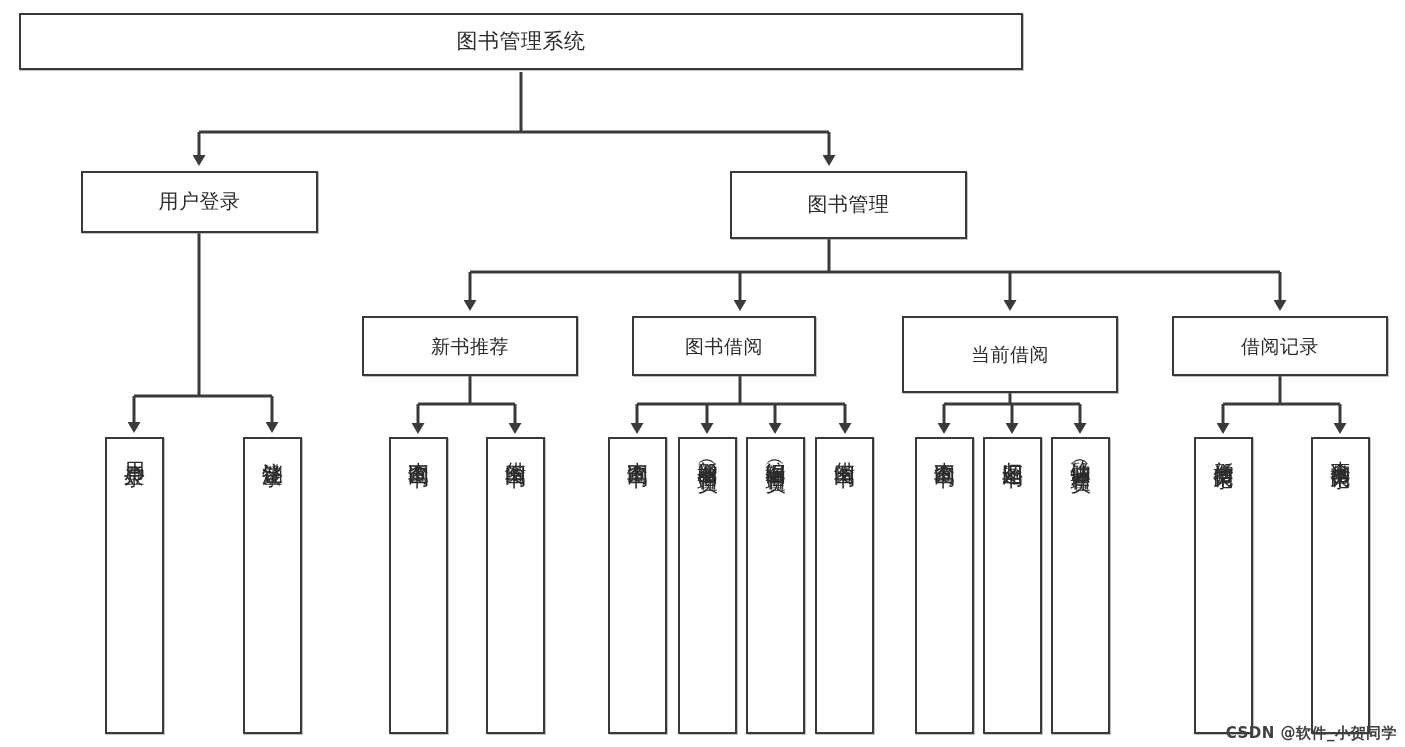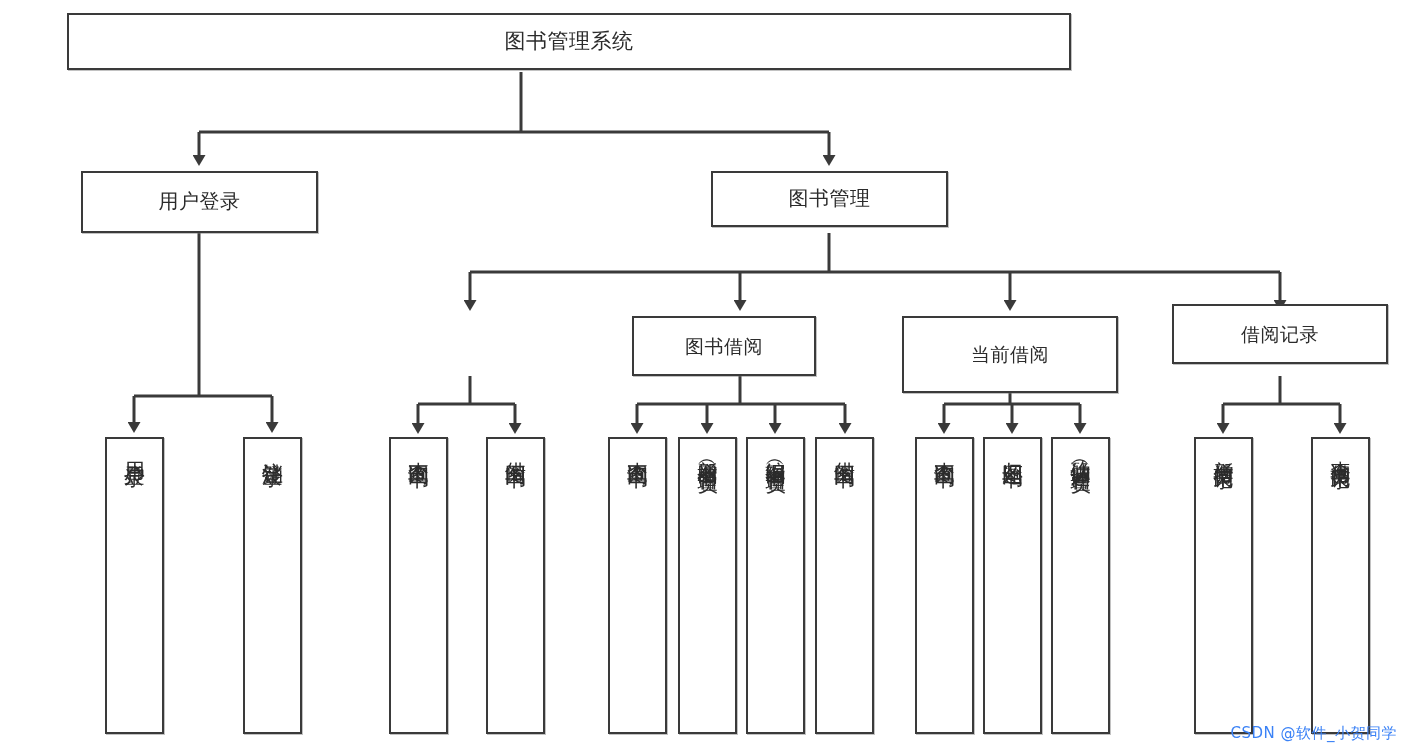--- a/index.html
+++ b/index.html
@@ -60,23 +60,24 @@
     align-items: flex-start;
     justify-content: center;
     padding-top: 6px;
   }
   .leaf.tall .lbl { font-size: 20px; }
   .watermark {
     position: absolute;
     right: 8px;
     bottom: 4px;
     font-size: 15px;
-    color: #3b82f6;
+    color: #404040;
     white-space: nowrap;
     letter-spacing: 0.5px;
+    font-weight: bold;
   }
 </style>
 </head>
 <body>
 
 <div id="canvas">
 
   <svg class="wires" viewBox="0 0 1405 747">
     <defs>
       <marker id="ah" markerWidth="11" markerHeight="13" refX="1" refY="6.5" orient="auto" markerUnits="userSpaceOnUse">
@@ -120,38 +121,41 @@
       <path d="M1012,404 L1012,424" marker-end="url(#ah)"></path>
       <path d="M1080,404 L1080,424" marker-end="url(#ah)"></path>
 
       <path d="M1280,376 L1280,404"></path>
       <path d="M1223,404 L1340,404"></path>
       <path d="M1223,404 L1223,424" marker-end="url(#ah)"></path>
       <path d="M1340,404 L1340,424" marker-end="url(#ah)"></path>
     </g>
   </svg>
 
-  <div class="node lvl0" style="left:19px; top:13px; width:1004px; height:57px;margin-left:48px;">
+  <div class="node lvl0" style="left:19px; top:13px; width:1004px; height:57px;">
     <span class="lbl">图书管理系统</span>
   </div>
 
   <div class="node lvl1" style="left:81px; top:171px; width:237px; height:62px;">
     <span class="lbl">用户登录</span>
   </div>
-  <div class="node lvl1" style="left:711px; top:171px; width:237px; height:56px;">
+  <div class="node lvl1" style="left:730px; top:171px; width:237px; height:68px;">
     <span class="lbl">图书管理</span>
   </div>
 
+  <div class="node lvl2" style="left:362px; top:316px; width:216px; height:60px;">
+    <span class="lbl">新书推荐</span>
+  </div>
   <div class="node lvl2" style="left:632px; top:316px; width:184px; height:60px;">
     <span class="lbl">图书借阅</span>
   </div>
   <div class="node lvl2" style="left:902px; top:316px; width:216px; height:77px;">
     <span class="lbl">当前借阅</span>
   </div>
-  <div class="node lvl2" style="left:1172px; top:304px; width:216px; height:60px;">
+  <div class="node lvl2" style="left:1172px; top:316px; width:216px; height:60px;">
     <span class="lbl">借阅记录</span>
   </div>
 
   <div class="node leaf" style="left:105px; top:437px; width:59px; height:297px;">
     <span class="lbl">用户登录</span>
   </div>
   <div class="node leaf" style="left:243px; top:437px; width:59px; height:297px;">
     <span class="lbl">注销登录</span>
   </div>
 

